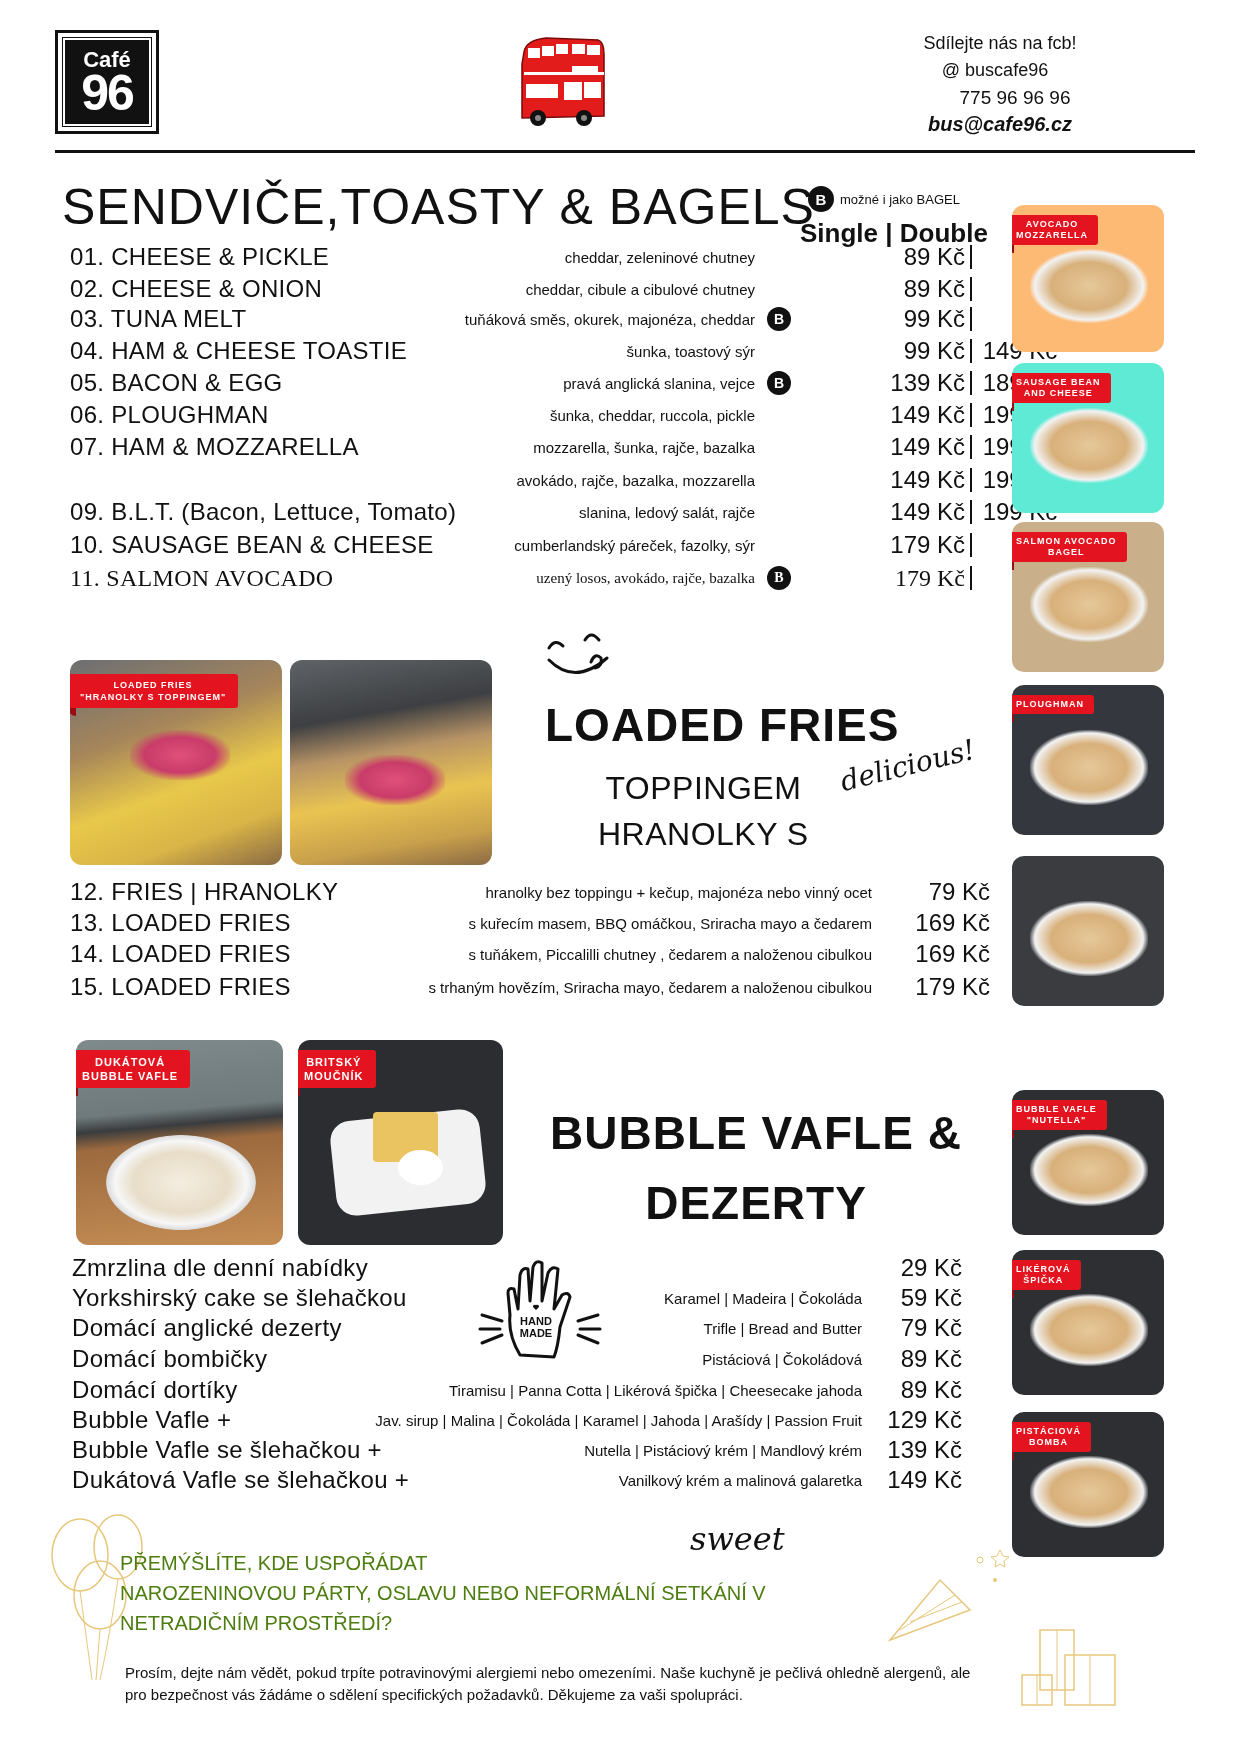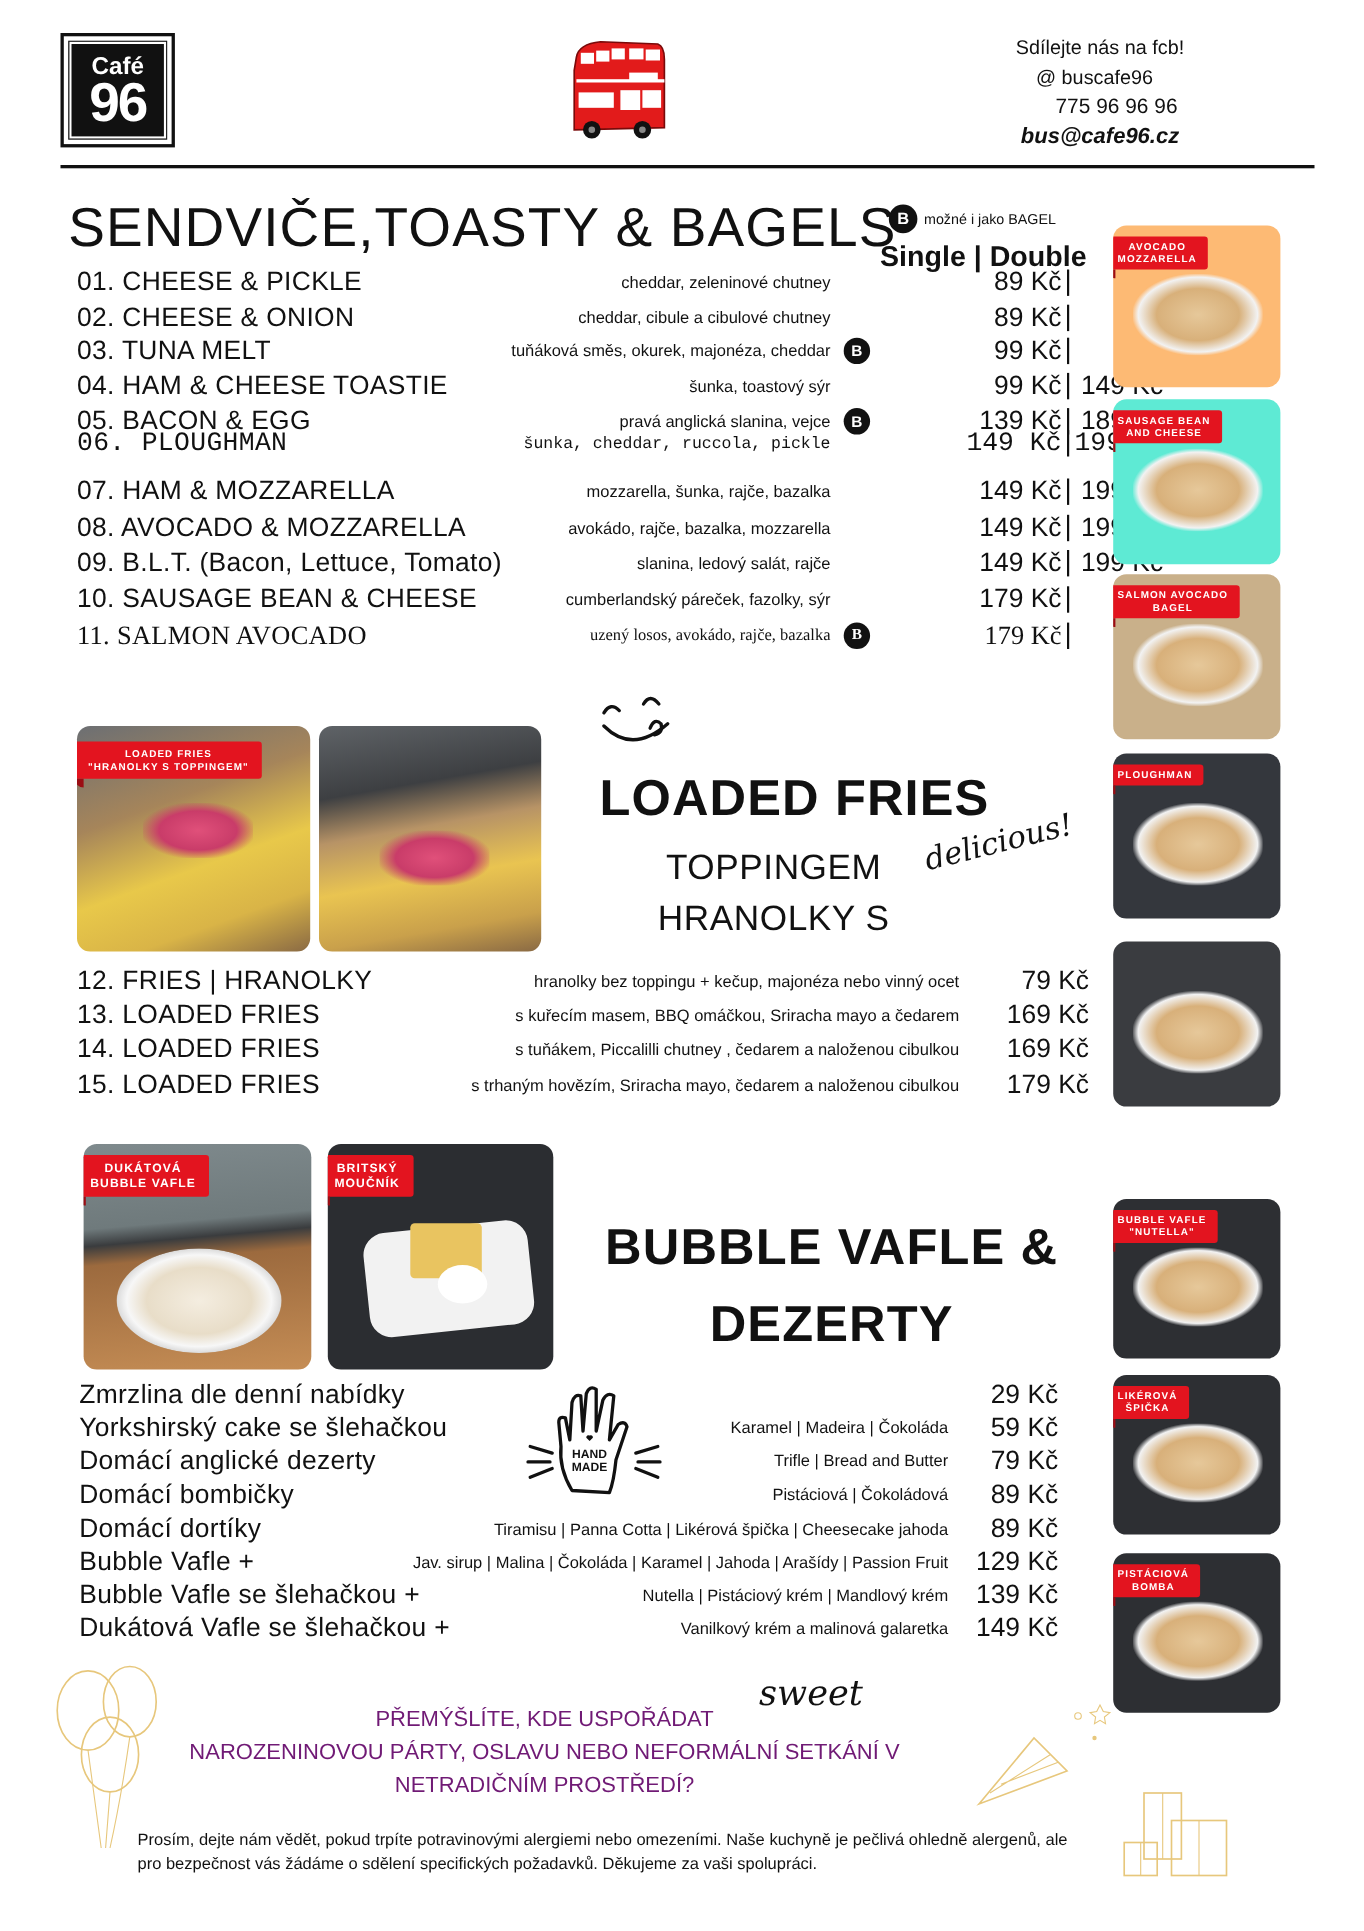--- a/index.html
+++ b/index.html
@@ -55,21 +55,21 @@
   
   .h-des { left: 536px; top: 1098px; font-size: 46px; letter-spacing: 1px; text-align: center; line-height: 70px; width: 440px; }
   .handmade { left: 478px; top: 1255px; width: 125px; height: 115px; }
   .des-row { position: absolute; left: 72px; width: 890px; height: 30px; display:flex; align-items:center; }
   .dr-name { font-size: 24px; white-space: nowrap; letter-spacing: 0.3px; }
   .dr-desc { position: absolute; right: 100px; font-size: 15px; white-space: nowrap; }
   .dr-price { position: absolute; right: 0; width: 95px; text-align: right; font-size: 24px; white-space: nowrap; }
 
   
   .sweet { left: 690px; top: 1520px; font-family: "DejaVu Serif", serif; font-style: italic; font-size: 32px; }
-  .party { left: 120px; top: 1548px; width: 750px; text-align: center; color: #701a75; font-size: 20px; line-height: 30px; }
+  .party { left: 120px; top: 1548px; width: 750px; text-align: left; color: #4d7c0f; font-size: 20px; line-height: 30px; }
   .allergy { left: 125px; top: 1662px; width: 860px; font-size: 15px; line-height: 22px; }
   .deco { position: absolute; }
 </style>
 </head>
 <body>
 
 <div class="abs logo">
   <div class="logo-inner">
     <span class="logo-cafe">Café</span>
     <span class="logo-num">96</span>
@@ -140,36 +140,35 @@
       <span class="mr-double">149 Kč</span>
     </div>
     <div class="menu-row" style="top: 368px;">
       <span class="mr-name">05. BACON &amp; EGG</span>
       <span class="mr-desc">pravá anglická slanina, vejce</span>
       <span class="mr-badge b-badge sm">B</span>
       <span class="mr-single">139 Kč</span>
       <span class="mr-sep"></span>
       <span class="mr-double">189 Kč</span>
     </div>
-    <div class="menu-row" style="top: 388px; font-family: Liberation Mono, monospace;">
+    <div class="menu-row" style="top: 400px;">
       <span class="mr-name">06. PLOUGHMAN</span>
       <span class="mr-desc">šunka, cheddar, ruccola, pickle</span>
       <span class="mr-single">149 Kč</span>
       <span class="mr-sep"></span>
       <span class="mr-double">199 Kč</span>
     </div>
     <div class="menu-row" style="top: 432px;">
       <span class="mr-name">07. HAM &amp; MOZZARELLA</span>
       <span class="mr-desc">mozzarella, šunka, rajče, bazalka</span>
       <span class="mr-single">149 Kč</span>
       <span class="mr-sep"></span>
       <span class="mr-double">199 Kč</span>
     </div>
     <div class="menu-row" style="top: 465px;">
-      <span class="mr-name">08. AVOCADO &amp; MOZZARELLA</span>
       <span class="mr-desc">avokádo, rajče, bazalka, mozzarella</span>
       <span class="mr-single">149 Kč</span>
       <span class="mr-sep"></span>
       <span class="mr-double">199 Kč</span>
     </div>
     <div class="menu-row" style="top: 497px;">
       <span class="mr-name">09. B.L.T. (Bacon, Lettuce, Tomato)</span>
       <span class="mr-desc">slanina, ledový salát, rajče</span>
       <span class="mr-single">149 Kč</span>
       <span class="mr-sep"></span>

